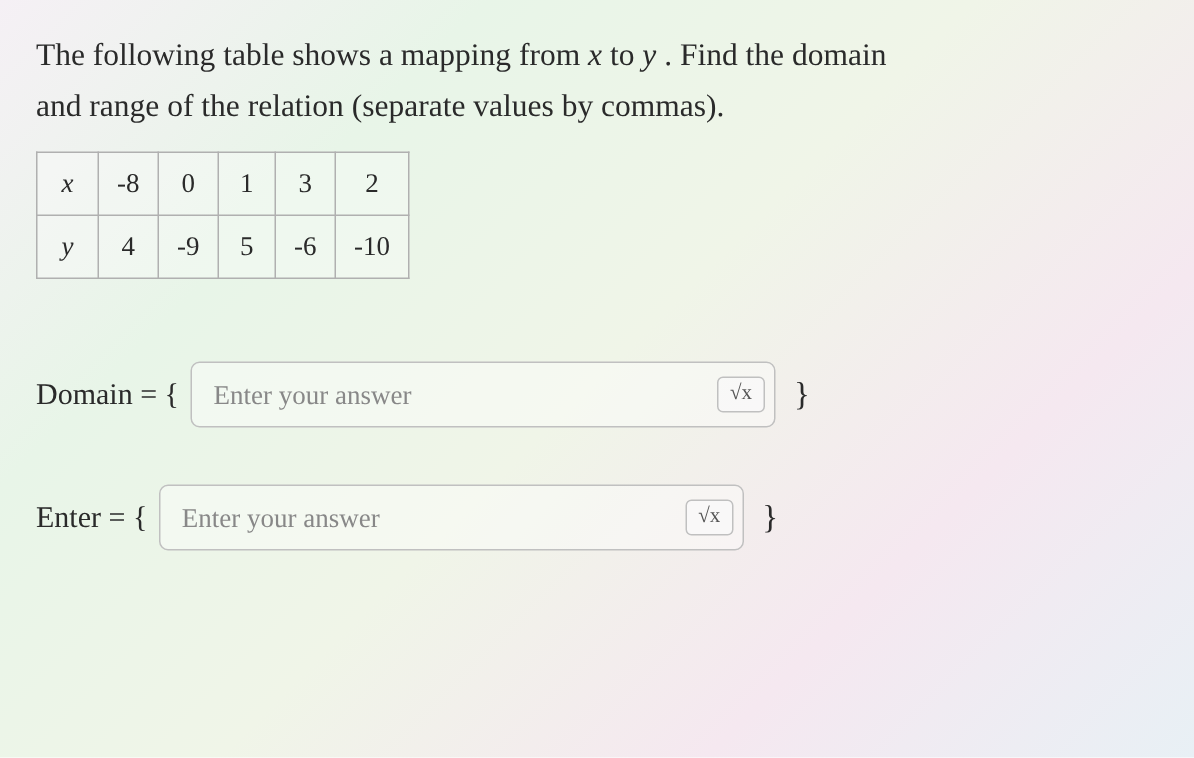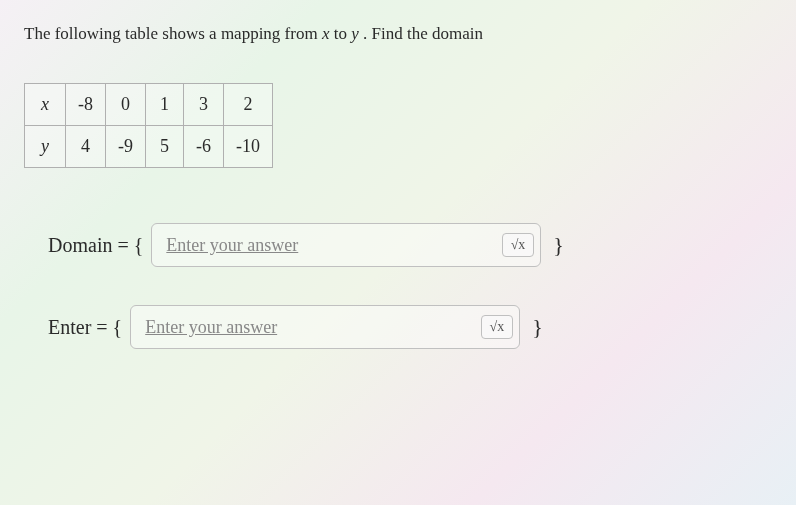--- a/index.html
+++ b/index.html
@@ -11,23 +11,23 @@
       width: 796px;
       height: 505px;
       font-family: Georgia, 'Times New Roman', serif;
       background: linear-gradient(135deg, #f5f0f5 0%, #e8f5e8 25%, #f0f5e8 50%, #f5e8f0 75%, #e8f0f5 100%);
       background-blend-mode: overlay;
       padding: 20px 24px;
       color: #2a2a2a;
       position: relative;
     }
     .question-text {
-      font-size: 17px;
+      font-size: 21px;
       line-height: 1.6;
-      margin-bottom: 36px;
+      margin-bottom: 14px;
     }
     .math-var {
       font-style: italic;
       font-family: Georgia, serif;
     }
     table {
       border-collapse: collapse;
       margin-bottom: 55px;
     }
     td {
@@ -44,41 +44,39 @@
       padding: 10px 16px;
     }
     .answer-row {
       display: flex;
       align-items: center;
       margin-bottom: 38px;
       font-size: 20px;
     }
     .answer-label {
       margin-right: 8px;
-      margin-left: 24px;
     }
     .input-wrapper {
       display: flex;
       align-items: center;
       border: 1px solid #c0c0c0;
       border-radius: 6px;
       background: rgba(255,255,255,0.4);
       padding: 4px 6px 4px 14px;
       width: 390px;
       height: 44px;
     }
     .answer-input {
       flex: 1;
       border: none;
       background: transparent;
       font-size: 18px;
       font-family: Georgia, serif;
       color: #888;
       outline: none;
-      text-decoration: underline;
     }
     .answer-input::placeholder {
       color: #888;
     }
     .sqrt-btn {
       border: 1px solid #c0c0c0;
       border-radius: 4px;
       background: rgba(250,250,250,0.7);
       padding: 3px 8px;
       font-size: 14px;
@@ -90,20 +88,21 @@
       margin-left: 12px;
       font-size: 22px;
     }
   </style>
 </head>
 <body>
 
 <div class="question-text">
   <span>The following table shows a mapping from </span><span class="math-var">x</span><span> to </span><span class="math-var">y</span><span> . Find the domain</span>
   <br>
+  <span>and range of the relation (separate values by commas).</span>
 </div>
 
 <table>
   <tbody>
       <tr>
     <td class="header-cell">x</td>
     <td>-8</td>
     <td>0</td>
     <td>1</td>
     <td>3</td>

